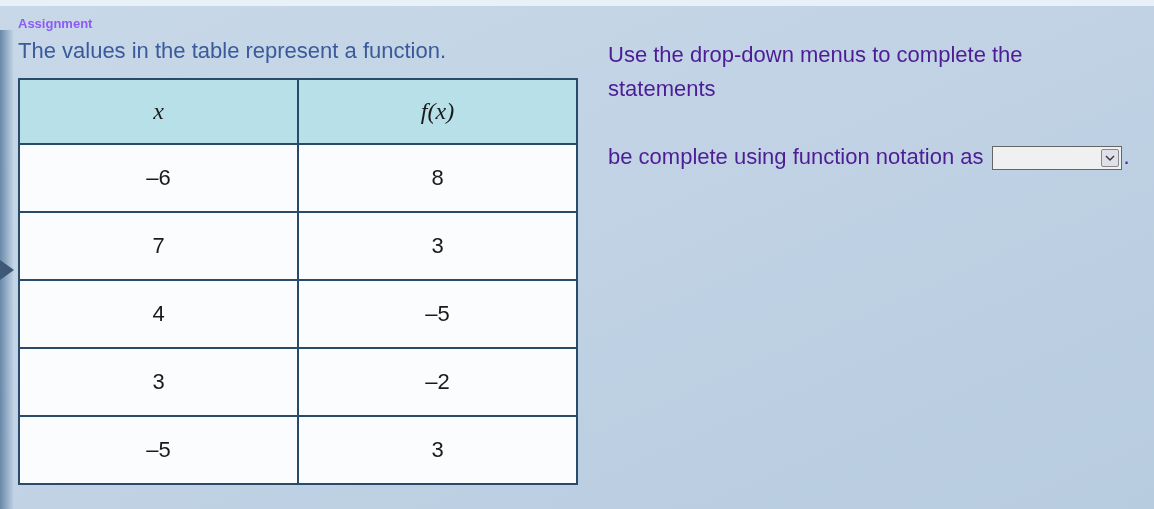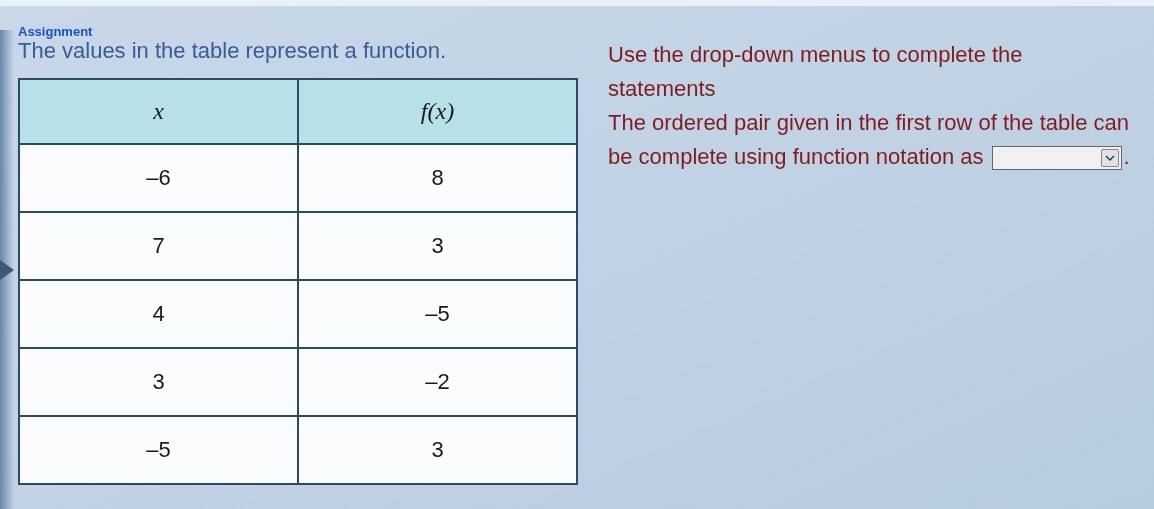--- a/index.html
+++ b/index.html
@@ -15,23 +15,23 @@
       position: relative;
       overflow: hidden;
     }
     .top-bar {
       background: #e8f0f8;
       height: 6px;
       width: 100%;
     }
     .assignment-label {
       position: absolute;
-      top: 24px;
+      top: 16px;
       left: 18px;
-      color: #1d4ed8;
+      color: #8b5cf6;
       font-size: 13px;
       font-weight: bold;
     }
     .content-wrapper {
       padding: 30px 18px 18px 18px;
       display: flex;
       gap: 30px;
     }
     .left-column {
       flex: 0 0 auto;
@@ -67,21 +67,21 @@
     }
     .func-table th:first-child,
     .func-table td:first-child {
       width: 50%;
     }
     .right-column {
       flex: 1;
       padding-top: 2px;
     }
     .instruction-text {
-      color: #7f1d1d;
+      color: #4c1d95;
       font-size: 22px;
       line-height: 1.55;
     }
     .dropdown {
       display: inline-block;
       vertical-align: middle;
       border: 1px solid #666;
       background: #f0f0f0;
       width: 130px;
       height: 24px;
@@ -164,21 +164,21 @@
           <td>–5</td>
           <td>3</td>
         </tr>
       </tbody>
     </table>
   </div>
 
   <div class="right-column">
     <div class="instruction-text">
       <span>Use the drop-down menus to complete the statements</span><br>
-      <span>The ordered pair given in the first row of the table can</span><br>
+      <br>
       <span>be complete using function notation as</span>
       <span class="dropdown">
         <span class="dropdown-arrow">
           <svg viewBox="0 0 10 6">
               <path d="M1 1 L5 5 L9 1" stroke="#334" stroke-width="1.4" fill="none"></path>
             </svg>
         </span>
       </span><span>.</span>
     </div>
   </div>

